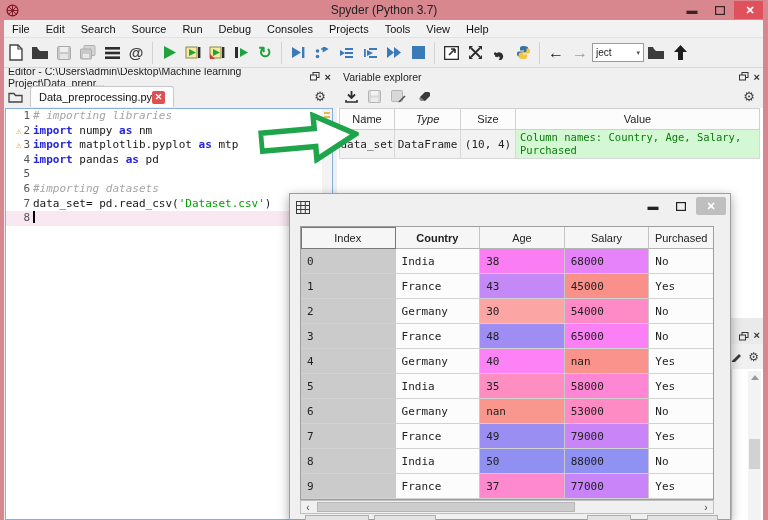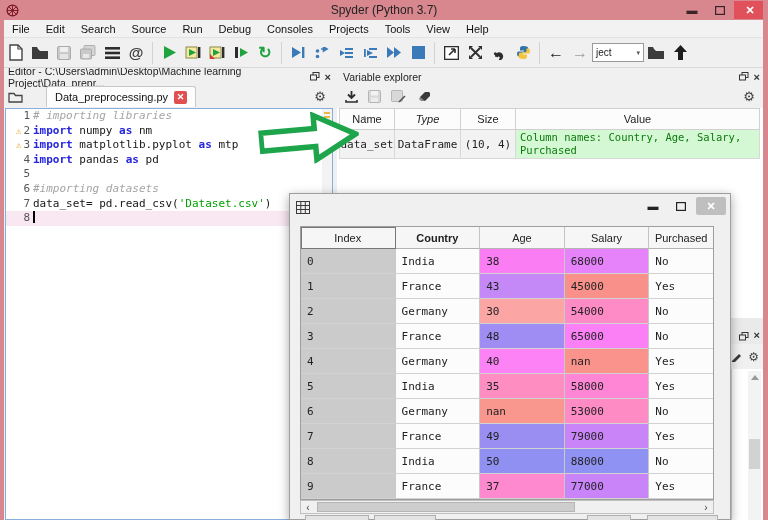--- a/index.html
+++ b/index.html
@@ -27,22 +27,22 @@
   .green { color:#1fa33e; }
   .combo { width:52px; height:19px; background:#fff; border:1px solid #9a9a9a; font-size:10px;
            display:flex; align-items:center; justify-content:space-between; padding:0 3px; color:#222; }
   
   .panel-header { position:absolute; left:0; top:0; right:0; height:17px; display:flex; align-items:center;
                   font-size:10.5px; color:#222; background:#f0f0f0; }
   .ph-icons { margin-left:auto; display:flex; align-items:center; gap:5px; padding-right:3px; }
   .close-x { font-size:11px; color:#333; font-weight:bold; }
   .editor-panel { position:absolute; left:0; top:68px; width:330px; height:452px; background:#f0f0f0; }
   .tabbar { position:absolute; left:0; top:17px; width:100%; height:23px; display:flex; align-items:center; }
-  .tab { display:flex; align-items:center; gap:6px; background:#fdfdfd; border:1px solid #c8c8c8;
-         border-bottom:none; border-radius:3px 3px 0 0; height:21px; padding:0 8px; margin-left:20px;
+  .tab { display:flex; align-items:center; background:#fdfdfd; border:1px solid #c8c8c8;
+         border-bottom:none; border-radius:3px 3px 0 0; height:21px; padding:0 8px; margin-left:4px;
          font-size:11px; color:#111; }
   .tab-close { width:13px; height:13px; background:#e05050; border-radius:2px; color:#fff; font-size:9px;
                font-weight:bold; display:flex; align-items:center; justify-content:center; }
   .tab-gear { margin-left:auto; margin-right:8px; font-size:13px; color:#444; }
   .code-area { position:absolute; left:1px; top:40px; right:1px; bottom:0; background:#fff;
                border:1px solid #86aede; font-family:"DejaVu Sans Mono",monospace; font-size:11px; }
   .code-line { display:flex; height:14.6px; line-height:14.6px; white-space:pre; position:relative;}
   .code-line.current { background:#f9e7f1; }
   .gut { width:27px; flex:none; display:flex; justify-content:flex-end; align-items:center; gap:1px;
          color:#555; background:transparent; padding-right:3px;}

